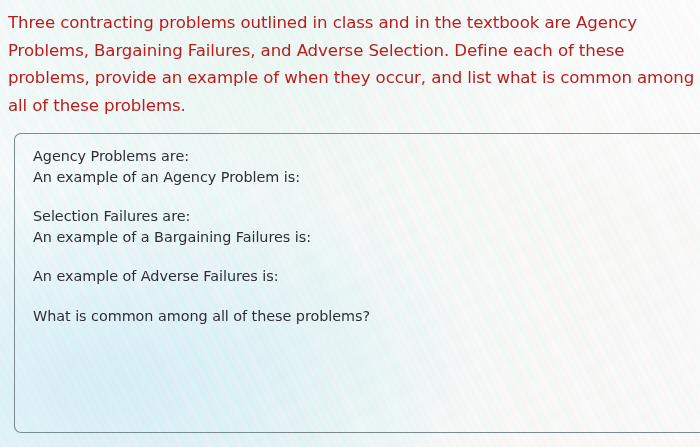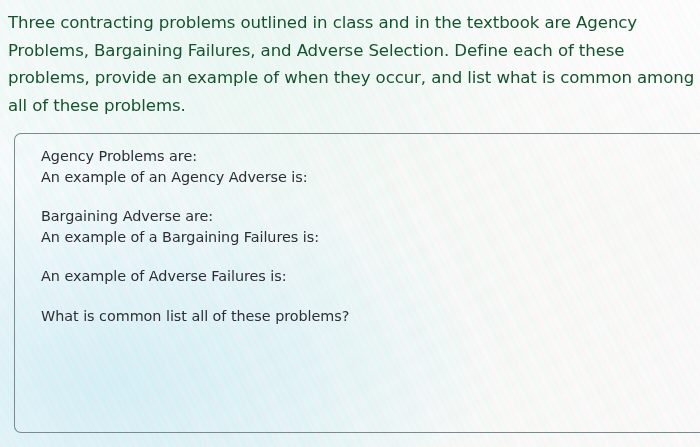--- a/index.html
+++ b/index.html
@@ -107,21 +107,21 @@
   .content-layer {
     position: absolute;
     inset: 0;
   }
 
   .question-prompt {
     position: absolute;
     left: 8px;
     top: 9px;
     width: 690px;
-    color: #14532d;
+    color: #b91c1c;
     font-size: 16.6px;
     line-height: 27.5px;
     letter-spacing: -0.1px;
     text-shadow: 0 0 1px rgba(255,255,255,0.55);
   }
 
   .answer-box {
     position: absolute;
     left: 14px;
     top: 133px;
@@ -141,21 +141,21 @@
     left: 29px;
     top: 146px;
     width: 560px;
     color: #2b2f35;
     font-size: 14.4px;
     line-height: 20.5px;
     letter-spacing: -0.05px;
     text-shadow: 0 0 1px rgba(255,255,255,0.5);
   }
   .answer-group {
-    margin: 0 0 19px 12px;
+    margin: 0 0 19px 4px;
   }
   .answer-group:last-child {
     margin-bottom: 0;
   }
   .answer-line {
     white-space: nowrap;
   }
 
   
   .scan-overlay {
@@ -190,33 +190,33 @@
   <div class="content-layer">
 
     <div class="question-prompt">Three contracting problems outlined in class and in the textbook are Agency Problems, Bargaining Failures, and Adverse Selection. Define each of these problems, provide an example of when they occur, and list what is common among all of these problems.</div>
 
     <div class="answer-box"></div>
 
     <div class="answer-body">
 
       <div class="answer-group">
         <div class="answer-line">Agency Problems are:</div>
-        <div class="answer-line">An example of an Agency Adverse is:</div>
-      </div>
-
-      <div class="answer-group">
-        <div class="answer-line">Bargaining Adverse are:</div>
+        <div class="answer-line">An example of an Agency Problem is:</div>
+      </div>
+
+      <div class="answer-group">
+        <div class="answer-line">Selection Failures are:</div>
         <div class="answer-line">An example of a Bargaining Failures is:</div>
       </div>
 
       <div class="answer-group">
         <div class="answer-line">An example of Adverse Failures is:</div>
       </div>
 
       <div class="answer-group">
-        <div class="answer-line">What is common list all of these problems?</div>
+        <div class="answer-line">What is common among all of these problems?</div>
       </div>
 
     </div>
   </div>
 
   <div class="scan-overlay"></div>
 </div>
 
 </body></html>

